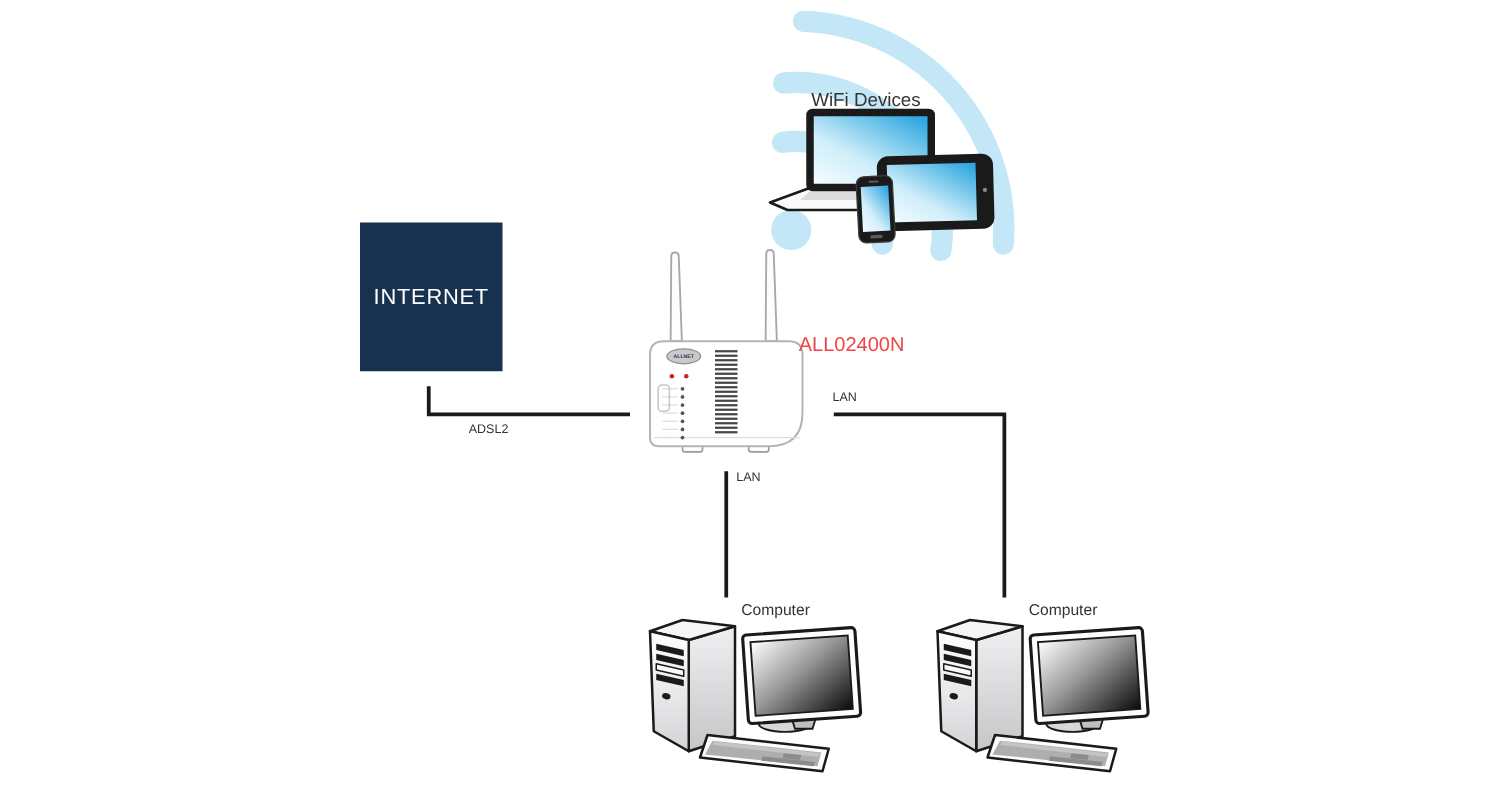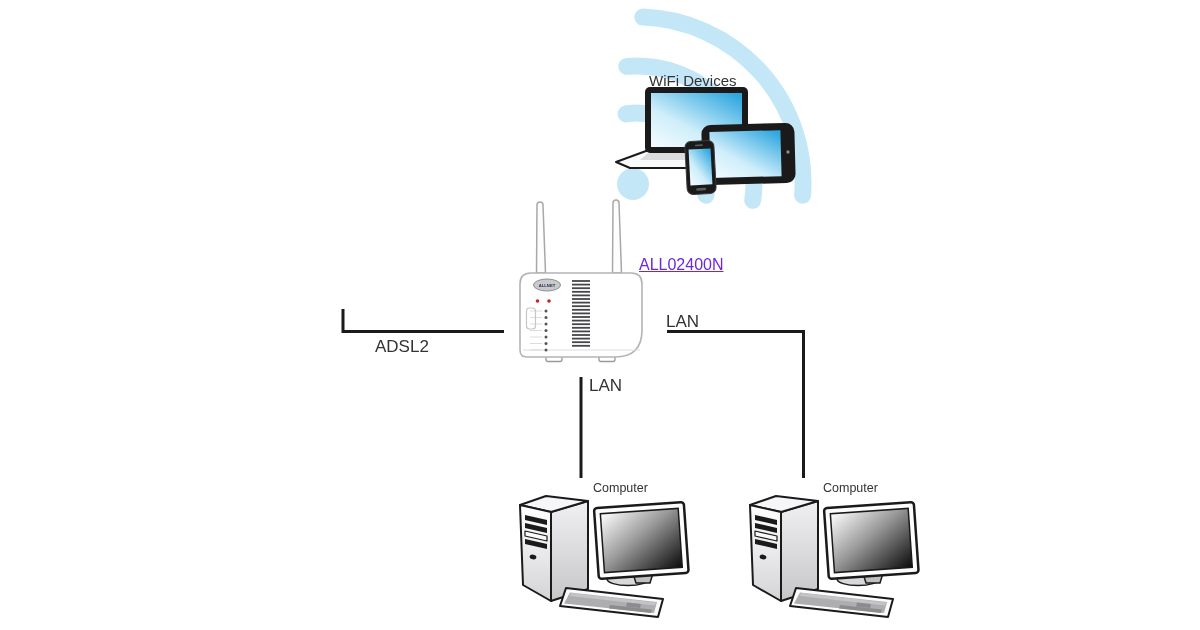--- a/index.html
+++ b/index.html
@@ -8,26 +8,26 @@
     width: 1200px;
     height: 630px;
     background: var(--background, #ffffff);
     overflow: hidden;
     font-family: "Liberation Sans", "DejaVu Sans", sans-serif;
   }
   #art { position: absolute; left: 0; top: 0; }
   .lbl {
     position: absolute;
     color: var(--label, #333333);
-    font-size: 17px;
+    font-size: 10px;
     line-height: 1.1;
     white-space: nowrap;
   }
   .lbl-wifi      { left: 649px; top: 73px;  font-size: 15px; }
-  .lbl-model     { left: 639px; top: 256px; font-size: 16px; color: #6d28d9; text-decoration: underline; }
+  .lbl-model     { left: 639px; top: 268px; font-size: 16px; color: #ef4444; }
   .lbl-adsl      { left: 375px; top: 338px; }
   .lbl-lan-right { left: 666px; top: 313px; }
   .lbl-lan-down  { left: 589px; top: 377px; }
   .lbl-comp1     { left: 593px; top: 482px; font-size: 12.5px; }
   .lbl-comp2     { left: 823px; top: 482px; font-size: 12.5px; }
   #internet-node {
     position: absolute;
     left: 288px; top: 178px;
     width: 114px; height: 119px;
     background: var(--navy, #16324f);
@@ -191,20 +191,23 @@
     <g fill="none" style="stroke:var(--line,#1a1a1a)" stroke-width="3">
       <path d="M343,309 V331.5 H504"></path>
       <path d="M581,377 V478"></path>
       <path d="M667,331.5 H803.5 V478"></path>
     </g>
 
     <use href="#computer-symbol" x="0"></use>
     <use href="#computer-symbol" x="230"></use>
   </svg>
 
+  <div id="internet-node">
+    <span class="internet-text">INTERNET</span>
+  </div>
 
   <div class="lbl lbl-wifi">WiFi Devices</div>
   <div class="lbl lbl-model">ALL02400N</div>
   <div class="lbl lbl-adsl">ADSL2</div>
   <div class="lbl lbl-lan-right">LAN</div>
   <div class="lbl lbl-lan-down">LAN</div>
   <div class="lbl lbl-comp1">Computer</div>
   <div class="lbl lbl-comp2">Computer</div>
 
 </div>

